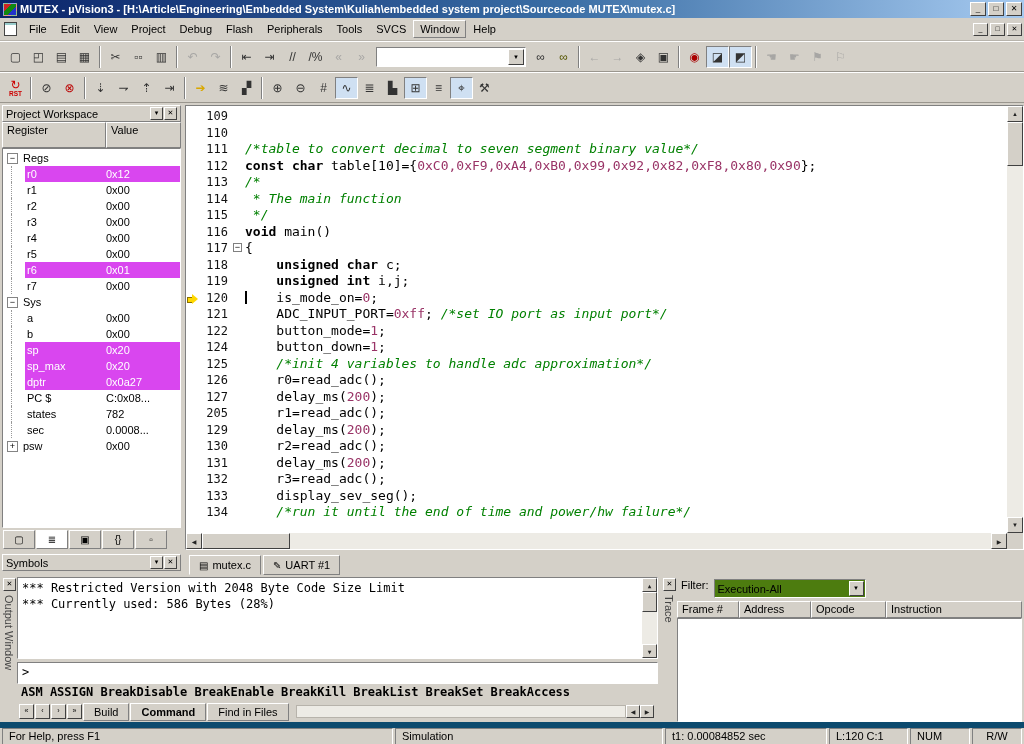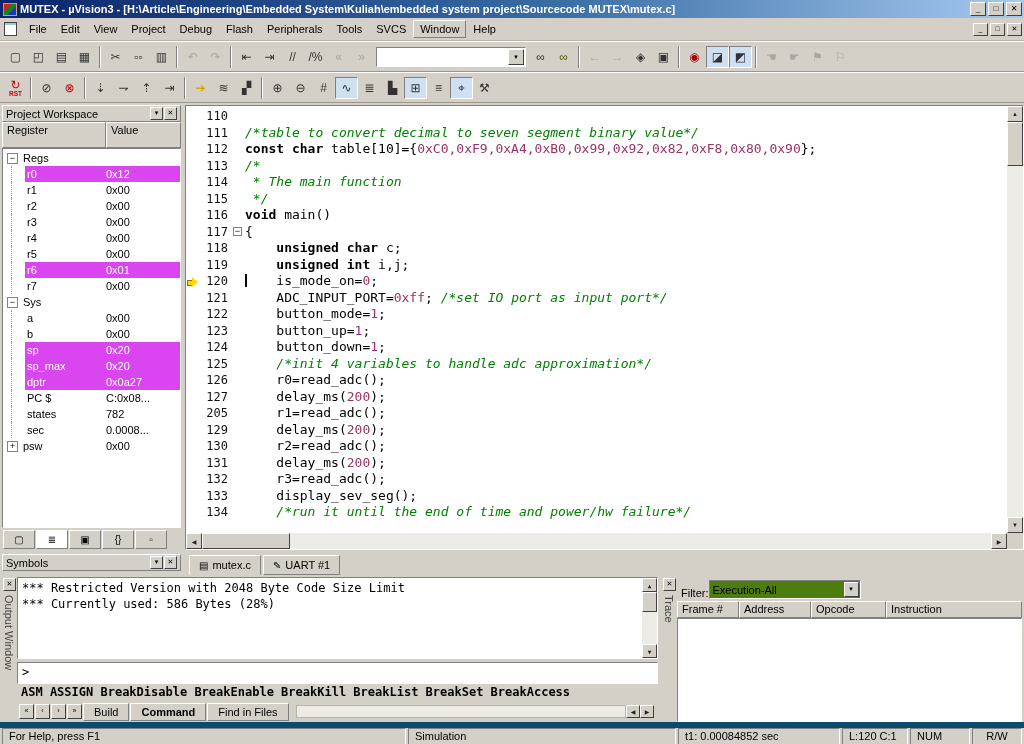--- a/index.html
+++ b/index.html
@@ -108,32 +108,32 @@
   .outtabs{height:21px;display:flex;align-items:center;padding:1px 2px}
   .onav{width:15px;height:15px;background:#d4d0c8;border:1px solid;border-color:#fff #404040 #404040 #fff;font-size:7px;line-height:12px;text-align:center;margin-right:1px}
   .otab{height:18px;line-height:16px;padding:0 10px;background:#d4d0c8;border:1px solid;border-color:#fff #808080 #808080 #fff;margin-right:1px;white-space:nowrap}
   .otab.active{font-weight:bold}
   .oscroll{flex:1;height:14px;display:flex;align-items:center;margin:0 2px 0 6px}
   .oscroll .otrack{flex:1;height:13px;background:#edebe5;border:1px solid #b7b3ab}
   .oscroll .sbtn{flex:0 0 14px;width:14px;height:13px}
   .bsplit{width:4px}
   .tracepane{flex:1;display:flex;min-width:0}
   .tracecontent{flex:1;display:flex;flex-direction:column;min-width:0}
-  .filterrow{height:24px;display:flex;align-items:flex-end;padding:2px 4px}
+  .filterrow{height:24px;display:flex;align-items:flex-start;gap:5px;padding:2px 4px}
   .fcombo{width:152px;height:19px;background:#4d7c0f;border:1px solid;border-color:#808080 #fff #fff #808080;display:flex;align-items:center}
   .fcombo-text{flex:1;padding:0 3px;white-space:nowrap;overflow:hidden}
   .fcombo-btn{width:15px;height:15px;margin:1px;background:#d4d0c8;border:1px solid;border-color:#fff #404040 #404040 #fff;font-size:6px;line-height:13px;text-align:center}
   .tracehead{display:flex}
   .thcell{height:17px;background:#d4d0c8;border:1px solid;border-color:#fff #808080 #808080 #fff;padding:1px 4px;white-space:nowrap;overflow:hidden}
   .tracebody{flex:1;background:#fff;border:1px solid;border-color:#808080 #fff #fff #808080}
 
   
   .statusbar{height:22px;display:flex;align-items:center;gap:2px;padding:2px;border-top:6px solid #0c4a6e}
   .scell{height:17px;border:1px solid;border-color:#808080 #fff #fff #808080;padding:1px 6px;white-space:nowrap;overflow:hidden}
-  .sc-help{flex:1}.sc-mode{width:268px}.sc-time{width:162px}.sc-pos{width:66px}.sc-num{width:60px;}.sc-rw{width:50px;text-align:center}
+  .sc-help{flex:1}.sc-mode{width:268px}.sc-time{width:162px}.sc-pos{width:79px}.sc-num{width:60px;}.sc-rw{width:50px;text-align:center}
 </style>
 </head>
 <body>
 
 <div class="app">
 
   <div class="titlebar">
     <div class="app-icon"></div>
     <div class="title-text">MUTEX - µVision3 - [H:\Article\Engineering\Embedded System\Kuliah\embedded system project\Sourcecode MUTEX\mutex.c]</div>
     <div class="winbtn">_</div>
@@ -479,20 +479,26 @@
           <div class="wtab">▫</div>
         </div>
     </div>
 
     <div class="vsplit"></div>
 
     <div class="editor">
       <div class="code-area" id="code-area">
           <div class="crow">
             <span class="lmarg"></span>
+            <span class="lnum">109</span>
+            <span class="lfold"></span>
+            <span class="ctext"></span>
+          </div>
+          <div class="crow">
+            <span class="lmarg"></span>
             <span class="lnum">110</span>
             <span class="lfold"></span>
             <span class="ctext"></span>
           </div>
           <div class="crow">
             <span class="lmarg"></span>
             <span class="lnum">111</span>
             <span class="lfold"></span>
             <span class="ctext"><span class="tk-c">/*table to convert decimal to seven segment binary value*/</span></span>
           </div>
@@ -558,26 +564,20 @@
             <span class="lmarg"></span>
             <span class="lnum">121</span>
             <span class="lfold"></span>
             <span class="ctext"><span class="tk-p">    ADC_INPUT_PORT=</span><span class="tk-n2">0xff</span><span class="tk-p">; </span><span class="tk-c">/*set IO port as input port*/</span></span>
           </div>
           <div class="crow">
             <span class="lmarg"></span>
             <span class="lnum">122</span>
             <span class="lfold"></span>
             <span class="ctext"><span class="tk-p">    button_mode=</span><span class="tk-n2">1</span><span class="tk-p">;</span></span>
-          </div>
-          <div class="crow">
-            <span class="lmarg"></span>
-            <span class="lnum">123</span>
-            <span class="lfold"></span>
-            <span class="ctext"><span class="tk-p">    button_up=</span><span class="tk-n2">1</span><span class="tk-p">;</span></span>
           </div>
           <div class="crow">
             <span class="lmarg"></span>
             <span class="lnum">124</span>
             <span class="lfold"></span>
             <span class="ctext"><span class="tk-p">    button_down=</span><span class="tk-n2">1</span><span class="tk-p">;</span></span>
           </div>
           <div class="crow">
             <span class="lmarg"></span>
             <span class="lnum">125</span>

